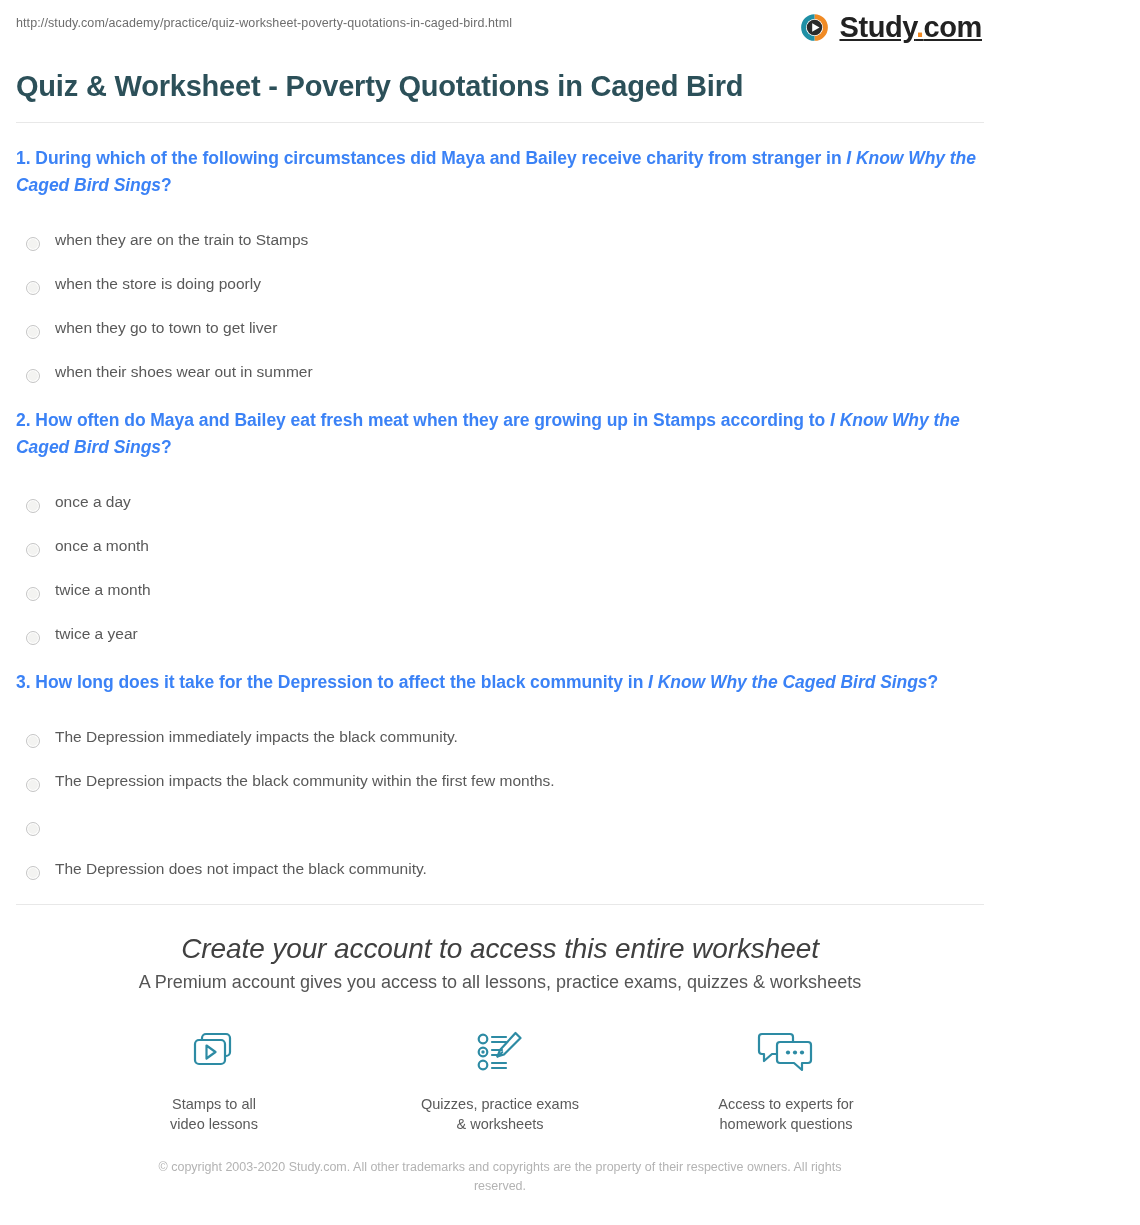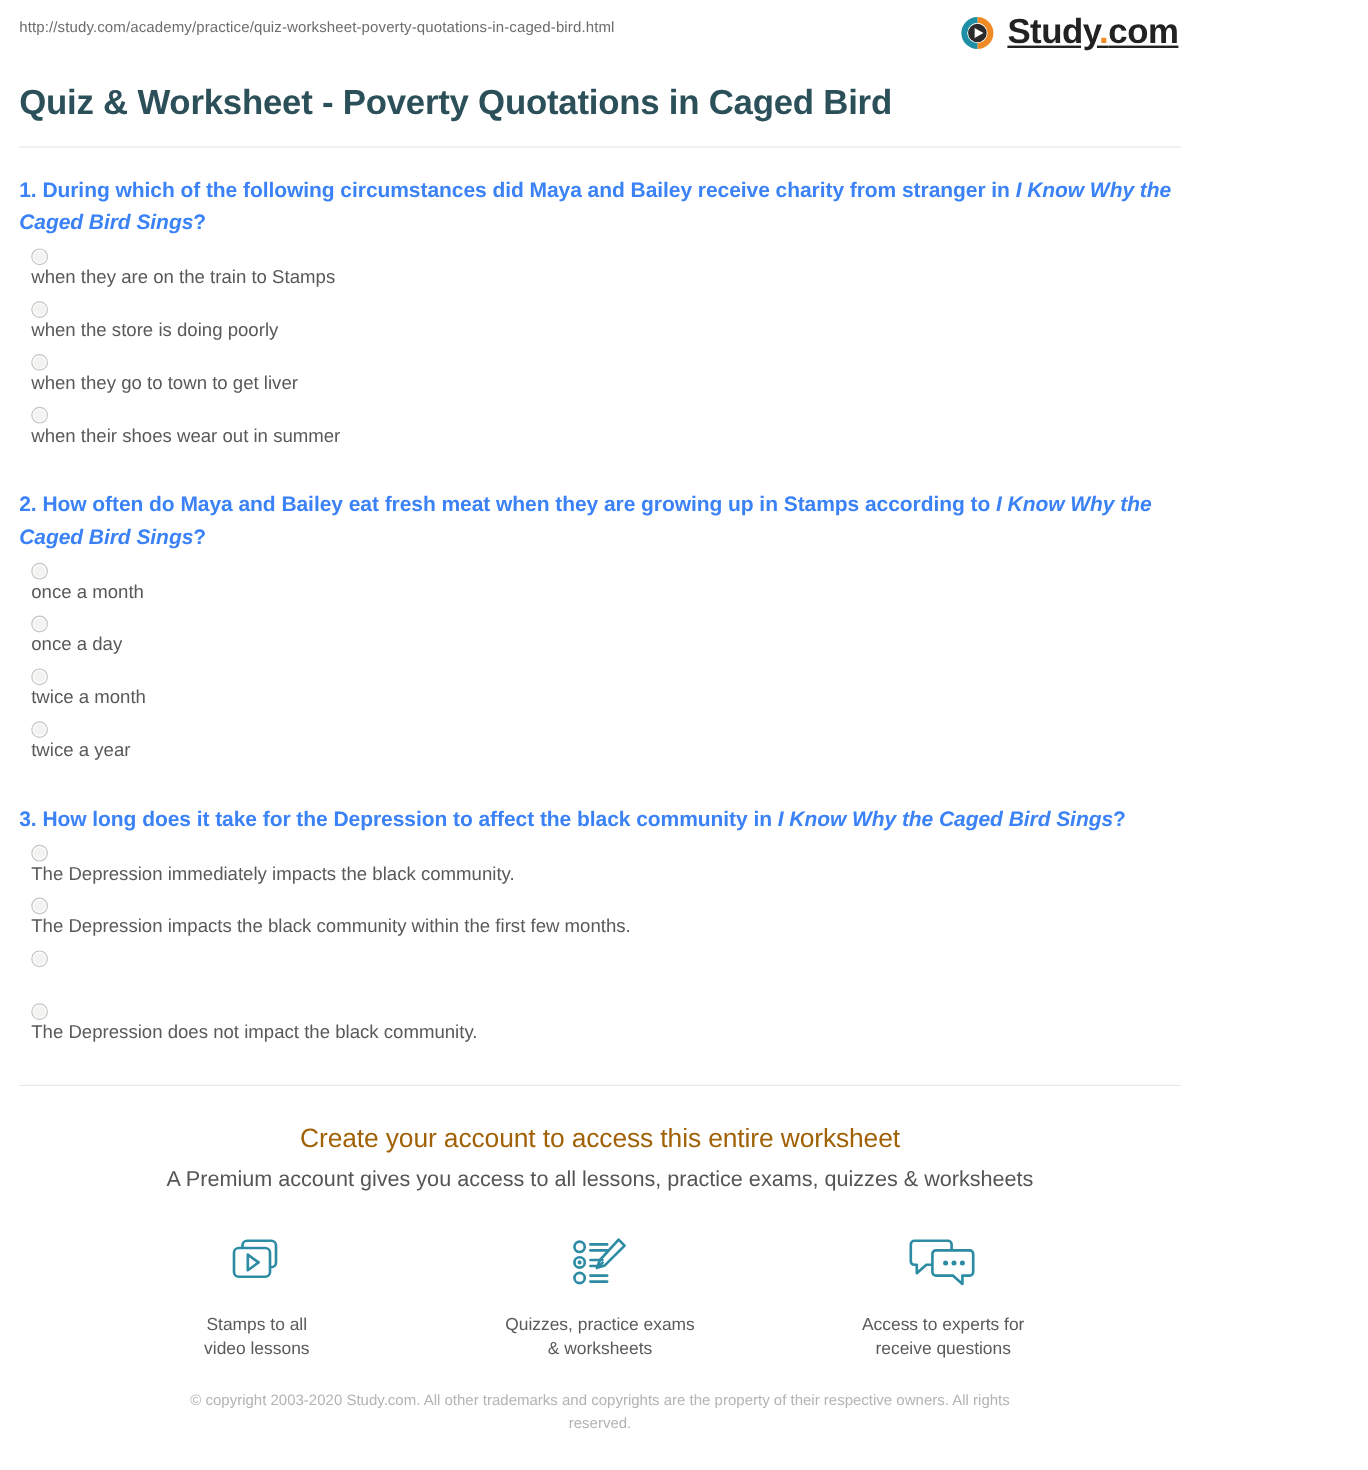--- a/index.html
+++ b/index.html
@@ -88,24 +88,23 @@
     font-weight: 700;
     color: #3b82f6;
     margin: 0 0 8px 0;
     letter-spacing: -0.05px;
   }
   .q-text .bk { font-style: italic; font-weight: 700; }
 
   .options { list-style: none; margin: 0; padding: 0; }
   .option {
     display: flex;
-    align-items: flex-start;
+    align-items: flex-end;
     min-height: 44px;
     padding-left: 10px;
-    flex-direction: column;
   }
   .radio {
     width: 12px;
     height: 12px;
     flex: 0 0 12px;
     border-radius: 50%;
     border: 1px solid #c6c6c6;
     background: #f3f3f1;
     box-shadow: inset 0 0 0 1px #ffffff;
     margin-right: 15px;
@@ -118,26 +117,27 @@
 
   
   .cta-rule {
     height: 1px;
     background: #e8e8e8;
     margin: 10px 0 0 0;
     width: 100%;
   }
   .cta { text-align: center; padding-top: 30px; }
   .cta-title {
-    font-size: 22px;
+    font-size: 28px;
     line-height: 28px;
-    color: #a16207;
+    color: #404040;
     font-weight: 400;
     margin: 0;
     letter-spacing: -0.1px;
+    font-style: italic;
   }
   .cta-sub {
     font-size: 18px;
     line-height: 22px;
     color: #555555;
     margin: 8px 0 0 0;
   }
 
   .features {
     display: flex;
@@ -218,25 +218,25 @@
           <span class="option-label">when their shoes wear out in summer</span>
         </li>
       </ul>
     </div>
 
     <div class="question-block">
       <p class="q-text"><span>2.</span>&nbsp;<span>How often do Maya and Bailey eat fresh meat when they are growing up in Stamps according to </span><span class="bk">I Know Why the Caged Bird Sings</span><span>?</span></p>
       <ul class="options">
         <li class="option">
           <span class="radio"></span>
+          <span class="option-label">once a day</span>
+        </li>
+        <li class="option">
+          <span class="radio"></span>
           <span class="option-label">once a month</span>
-        </li>
-        <li class="option">
-          <span class="radio"></span>
-          <span class="option-label">once a day</span>
         </li>
         <li class="option">
           <span class="radio"></span>
           <span class="option-label">twice a month</span>
         </li>
         <li class="option">
           <span class="radio"></span>
           <span class="option-label">twice a year</span>
         </li>
       </ul>
@@ -312,21 +312,21 @@
           <svg width="60" height="50" viewBox="0 0 60 50" fill="none" stroke="#2d8ba4" stroke-width="2.2">
             <path d="M6 5 h28 a3 3 0 0 1 3 3 v14 a3 3 0 0 1 -3 3 h-18 l-8 7 v-7 h-2 a3 3 0 0 1 -3 -3 v-14 a3 3 0 0 1 3 -3 z" fill="#ffffff" stroke-linejoin="round"></path>
             <path d="M24 13 h28 a3 3 0 0 1 3 3 v15 a3 3 0 0 1 -3 3 h-6 v7 l-8 -7 h-14 a3 3 0 0 1 -3 -3 v-15 a3 3 0 0 1 3 -3 z" fill="#ffffff" stroke-linejoin="round"></path>
             <circle cx="32" cy="23.5" r="2.1" fill="#2d8ba4" stroke="none"></circle>
             <circle cx="39" cy="23.5" r="2.1" fill="#2d8ba4" stroke="none"></circle>
             <circle cx="46" cy="23.5" r="2.1" fill="#2d8ba4" stroke="none"></circle>
           </svg>
         </div>
         <div class="feature-label">
           <span>Access to experts for</span><br>
-          <span>receive questions</span>
+          <span>homework questions</span>
         </div>
       </div>
 
     </div>
 
     <div class="copyright">© copyright 2003-2020 Study.com. All other trademarks and copyrights are the property of their respective owners. All rights reserved.</div>
   </div>
 
 </div>
 

